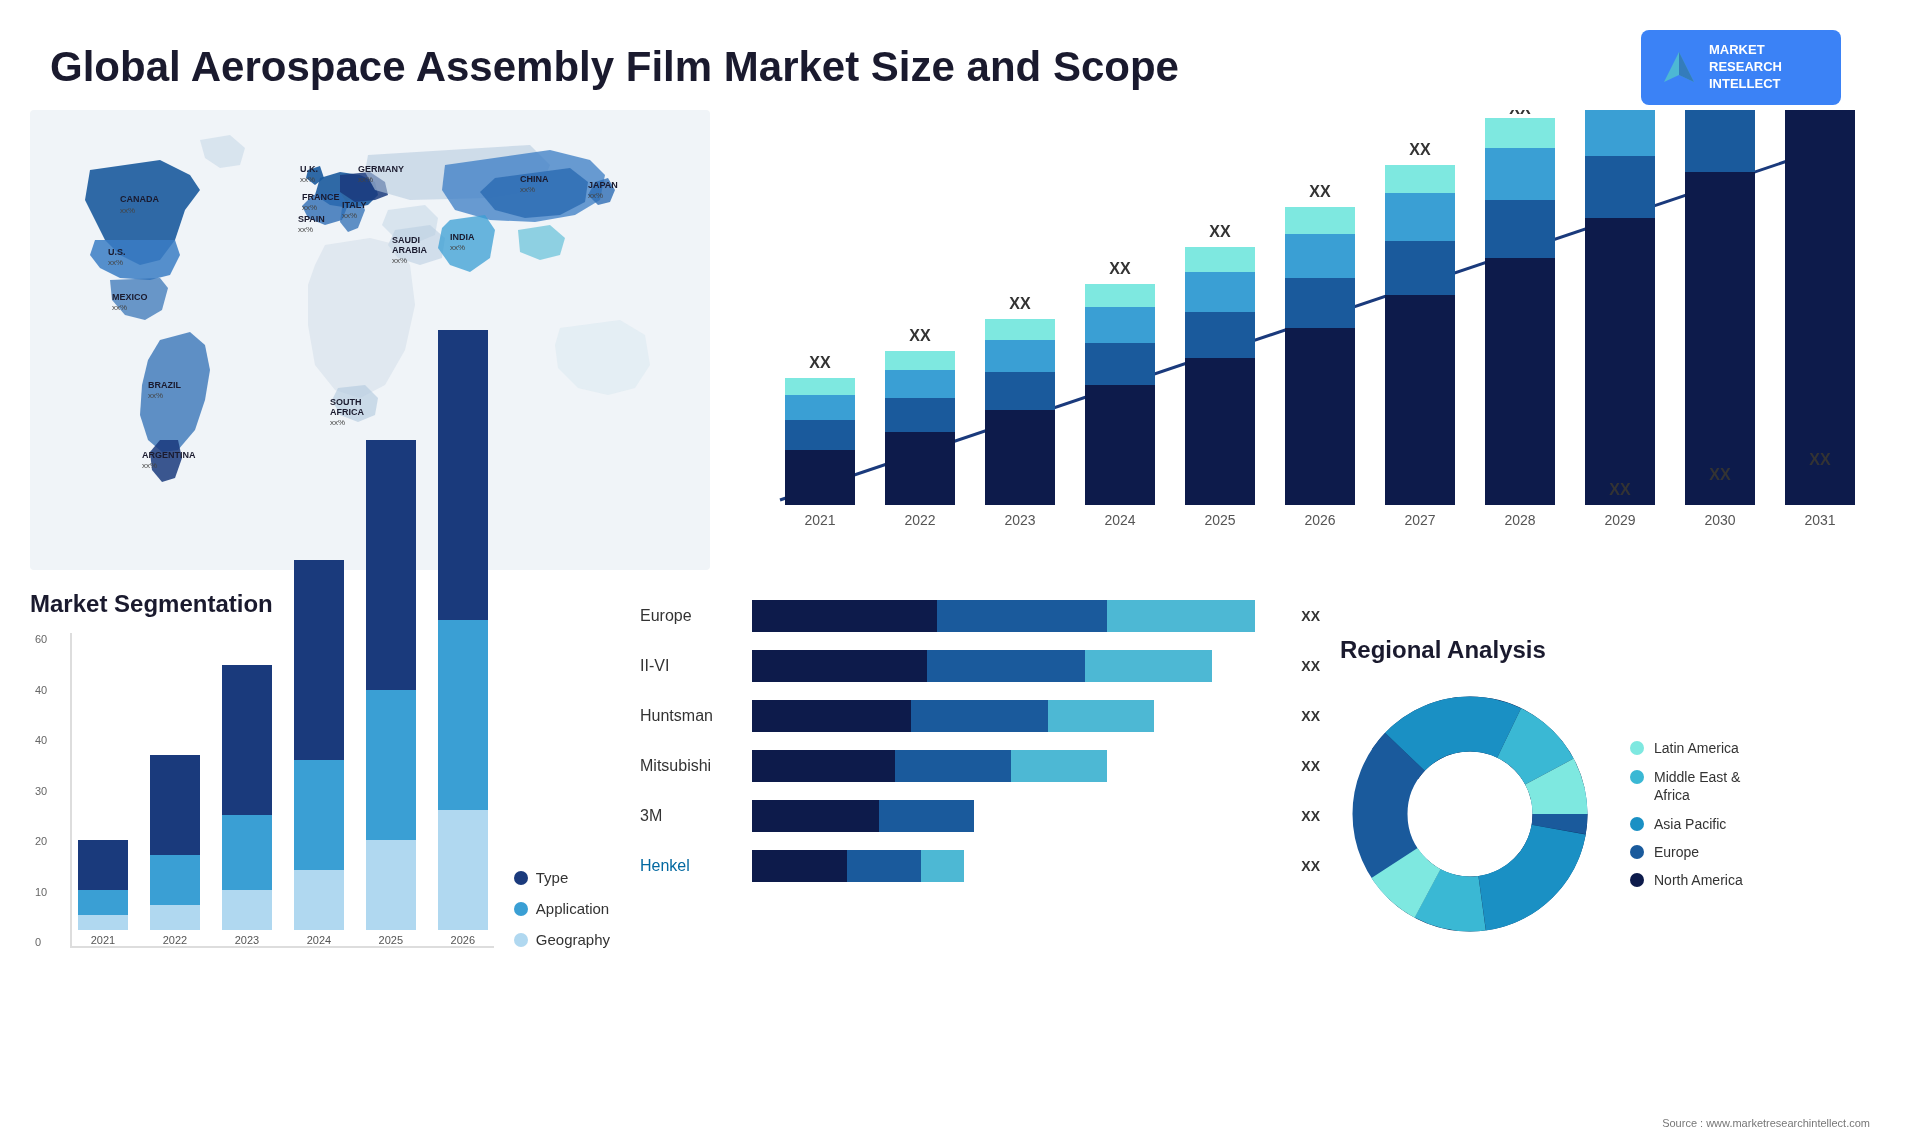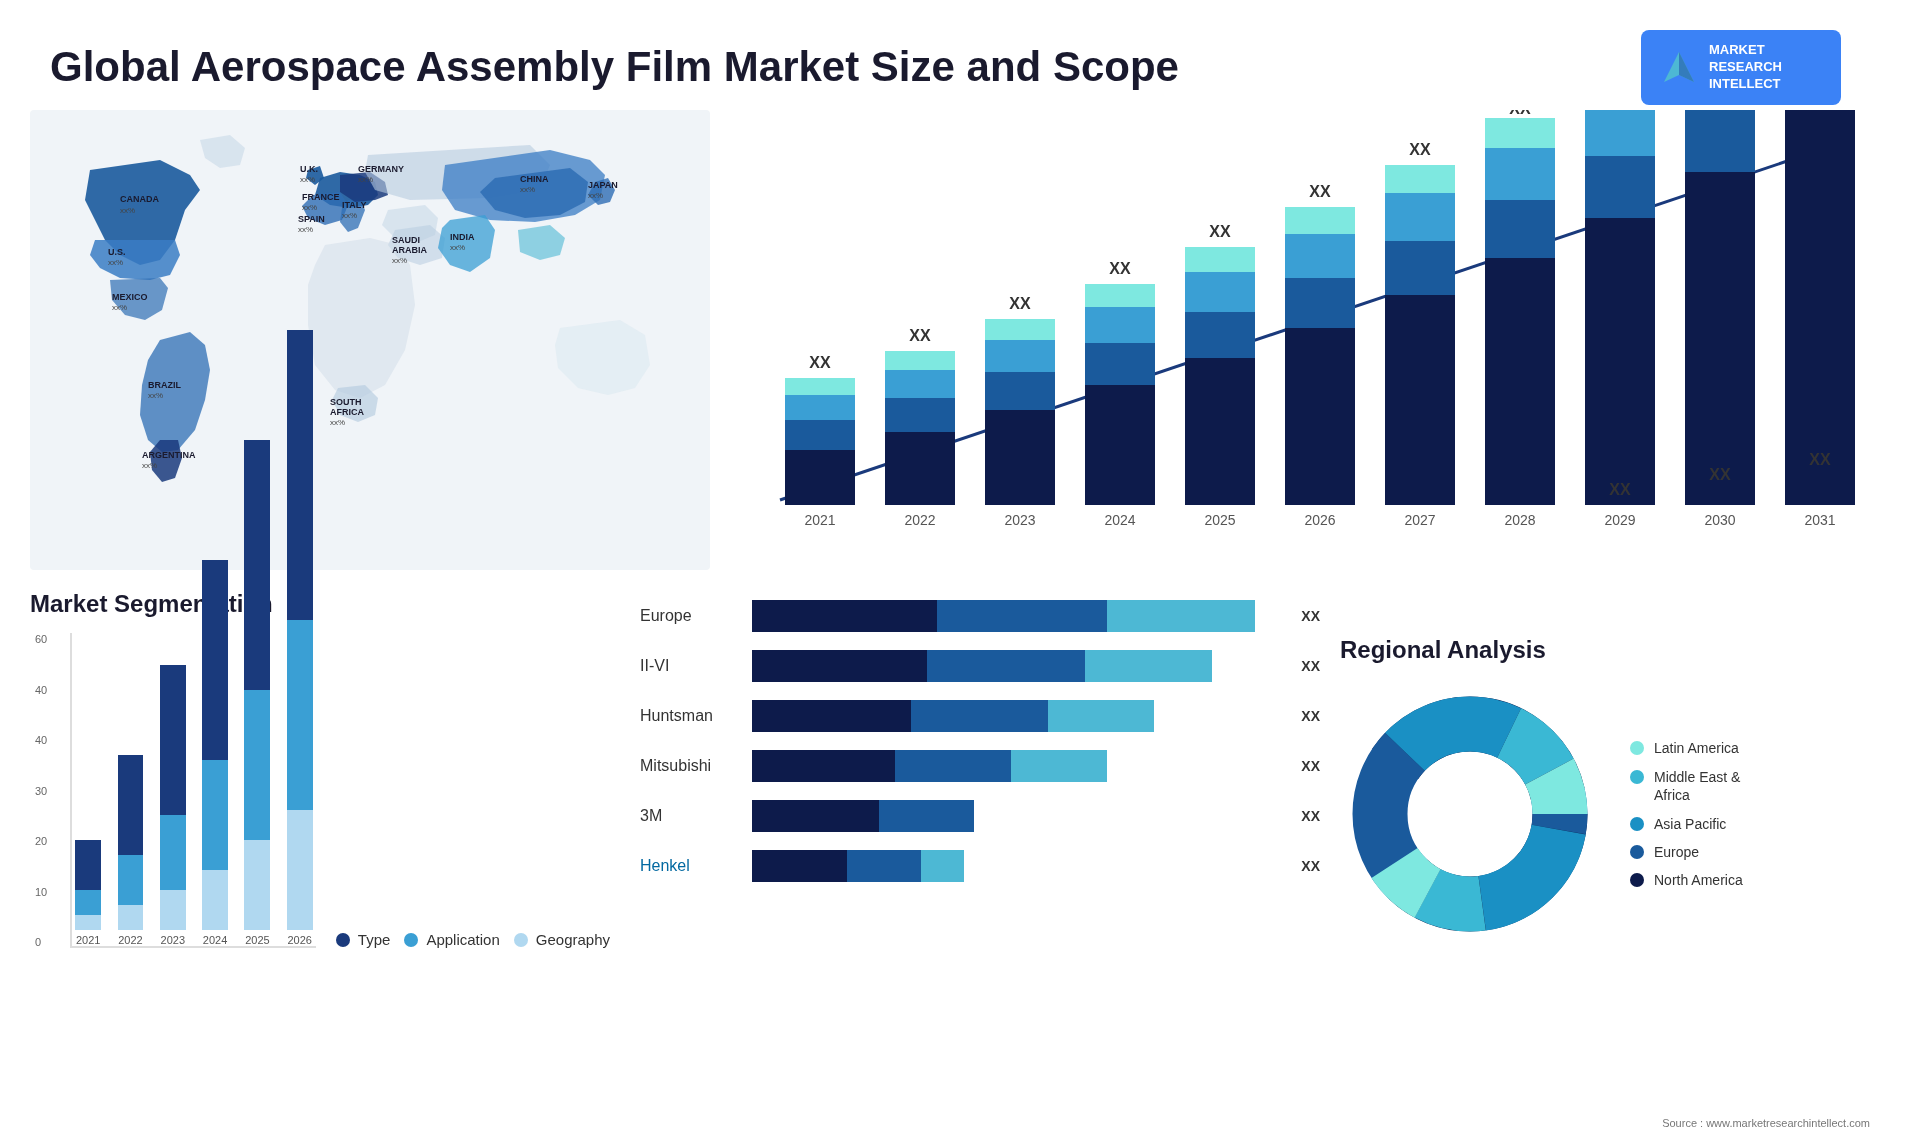--- a/index.html
+++ b/index.html
@@ -349,21 +349,21 @@
           <div style="display:flex; flex-direction:column-reverse; width:100%; align-items:center;">
             <div style="width:80%; background:#b0d8f0; height:120px;"></div>
             <div style="width:80%; background:#3a9fd4; height:190px;"></div>
             <div style="width:80%; background:#1a3a7c; height:290px;"></div>
           </div>
           <span style="font-size:11px;color:#555;margin-top:4px;">2026</span>
         </div>
       </div>
     </div>
 
-    <div style="display:flex; flex-direction:row; gap:14px; padding-bottom:25px;">
+    <div style="display:flex; flex-direction:column; gap:14px; padding-bottom:25px;">
       <div style="display:flex;align-items:center;gap:8px;">
         <div style="width:14px;height:14px;border-radius:50%;background:#1a3a7c;"></div>
         <span style="font-size:15px;color:#333;">Type</span>
       </div>
       <div style="display:flex;align-items:center;gap:8px;">
         <div style="width:14px;height:14px;border-radius:50%;background:#3a9fd4;"></div>
         <span style="font-size:15px;color:#333;">Application</span>
       </div>
       <div style="display:flex;align-items:center;gap:8px;">
         <div style="width:14px;height:14px;border-radius:50%;background:#b0d8f0;"></div>

